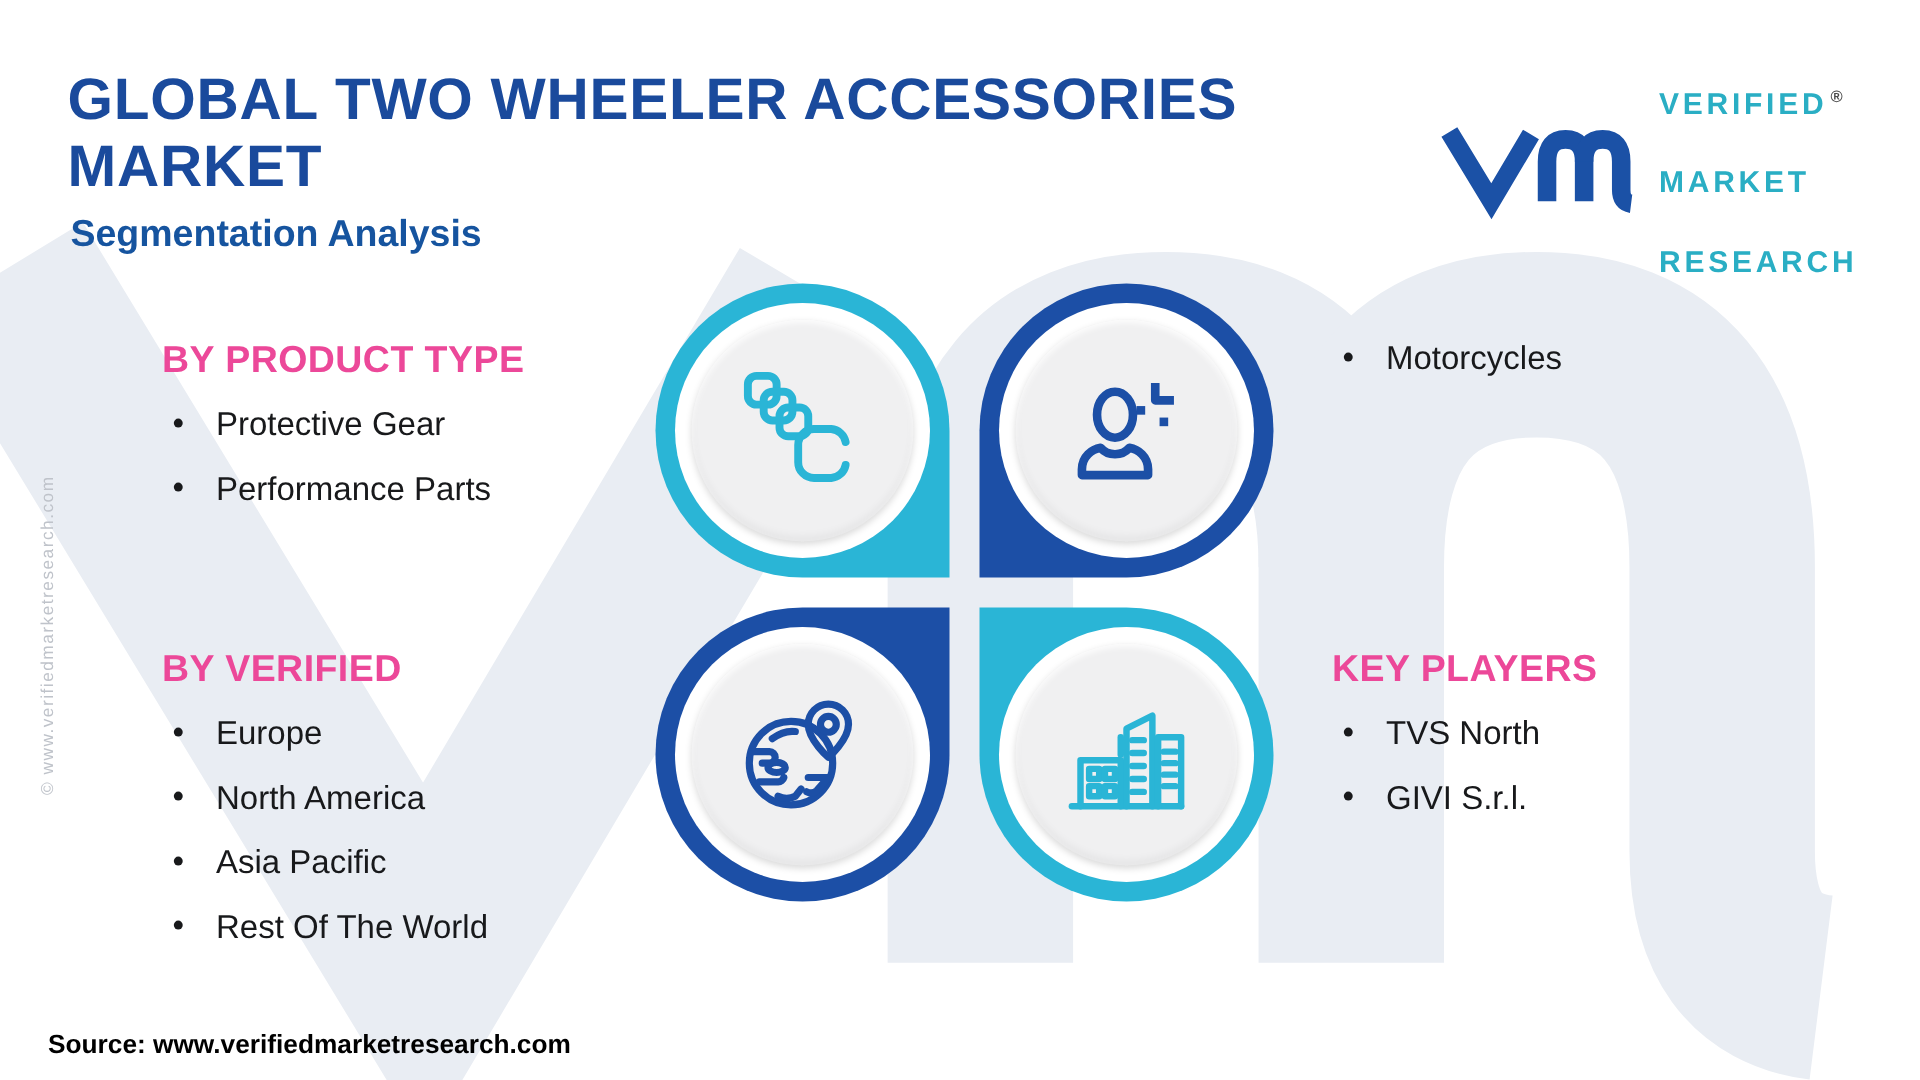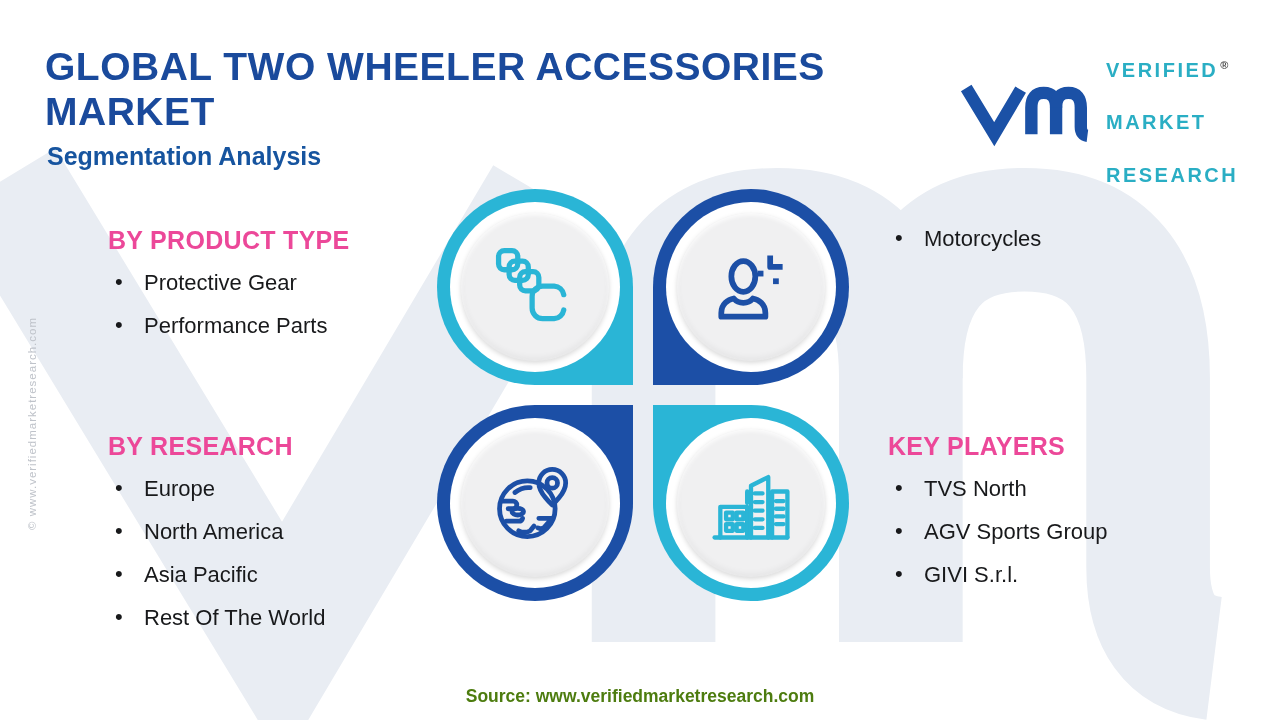--- a/index.html
+++ b/index.html
@@ -39,21 +39,21 @@
   .sec-product   { left:108px; top:226px; }
   .sec-geography { left:108px; top:432px; }
   .sec-vehicle   { left:888px; top:226px; }
   .sec-players   { left:888px; top:432px; }
   .section h3 { font-size:25px; font-weight:700; color:#ec4899; letter-spacing:0.3px; margin-bottom:15px; }
   .section ul { list-style:none; }
   .section li { position:relative; font-size:22px; color:#18191b; line-height:26px; padding-left:36px; margin-bottom:17px; }
   .section li::before { content:"•"; position:absolute; left:7px; top:-1px; font-size:22px; color:#18191b; }
 
   
-  .source { position:absolute; left:0; right:0; top:686px; text-align:center; font-size:17.5px; font-weight:700; color:#4d7c0f; z-index:2; }
+  .source { position:absolute; left:0; right:0; top:686px; text-align:left; font-size:17.5px; font-weight:700; color:#000000; z-index:2;padding-left:32px; }
 </style>
 </head>
 <body>
 
 <div class="canvas">
 
   <svg class="watermark" width="1360" height="701" viewBox="0 0 330 170" fill="none">
     <g stroke="#e9edf3" stroke-width="30" fill="none">
       <path d="M20,34 L88,146 L152,38"></path>
       <path d="M178,146 L178,82 Q178,46 208,46 Q238,46 238,82 L238,146"></path>
@@ -158,33 +158,32 @@
     </ul>
   </div>
 
   <div class="section sec-vehicle">
     <ul>
       <li>Motorcycles</li>
     </ul>
   </div>
 
   <div class="section sec-geography">
-    <h3>BY RESEARCH</h3>
+    <h3>BY VERIFIED</h3>
     <ul>
       <li>Europe</li>
       <li>North America</li>
       <li>Asia Pacific</li>
       <li>Rest Of The World</li>
     </ul>
   </div>
 
   <div class="section sec-players">
     <h3>KEY PLAYERS</h3>
     <ul>
       <li>TVS North</li>
-      <li>AGV Sports Group</li>
       <li>GIVI S.r.l.</li>
     </ul>
   </div>
 
   <div class="source">Source: www.verifiedmarketresearch.com</div>
 
 </div>
 
 </body></html>

